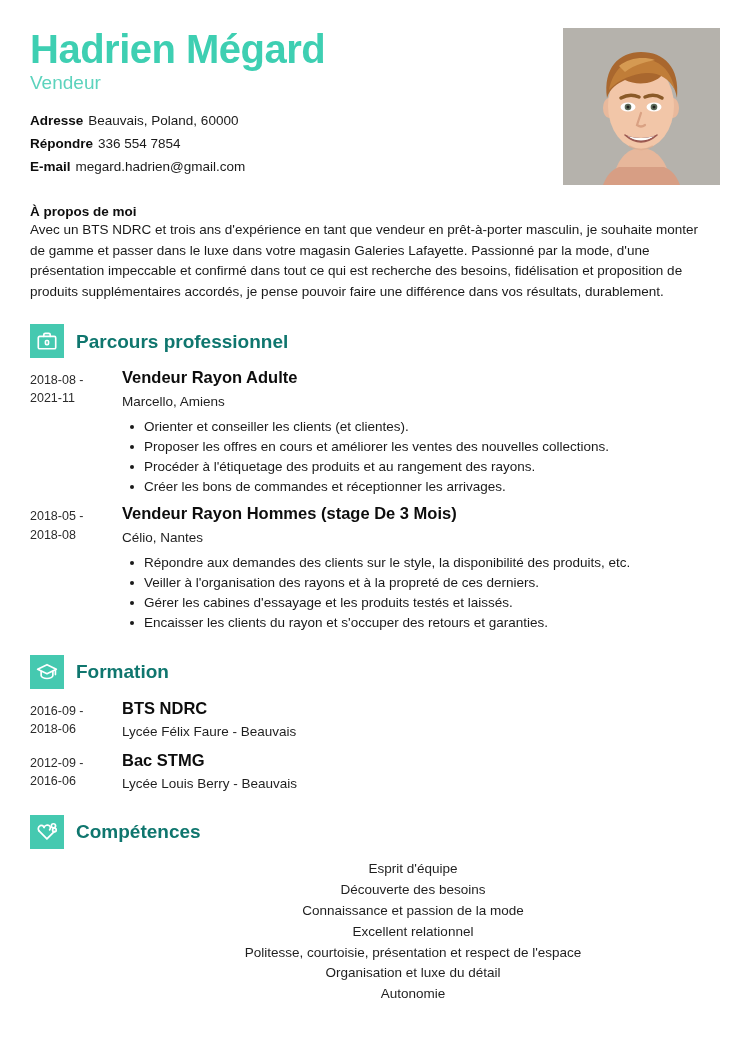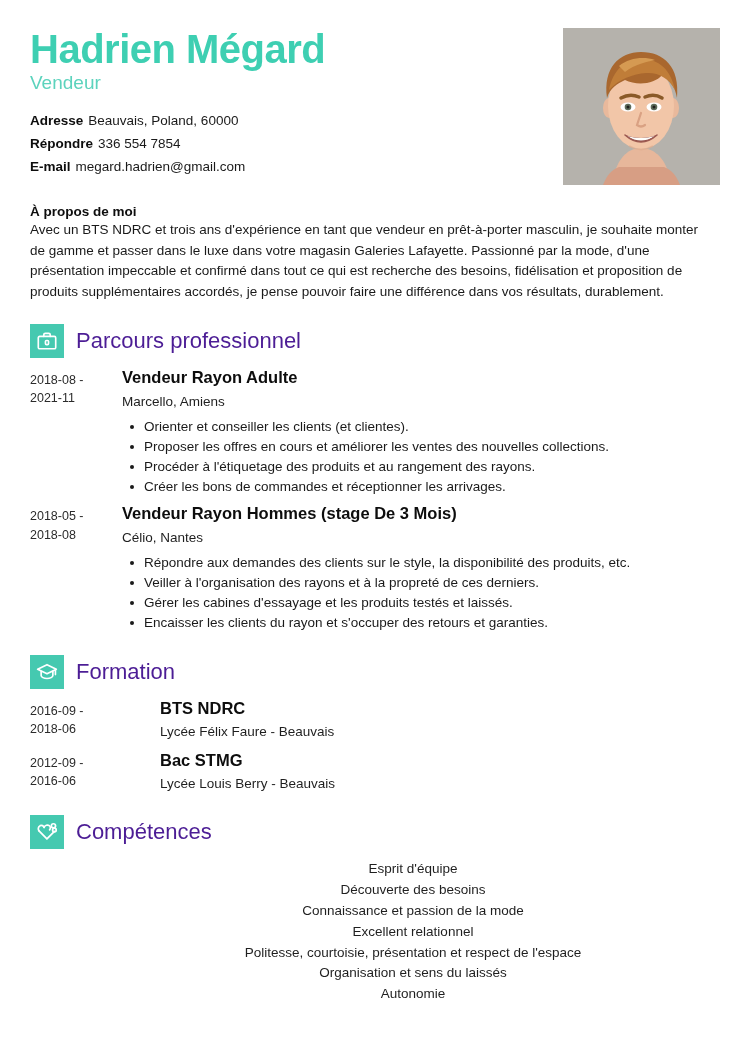--- a/index.html
+++ b/index.html
@@ -113,23 +113,23 @@
     width: 34px;
     height: 34px;
     background: #45c9b0;
     display: flex;
     align-items: center;
     justify-content: center;
     flex: 0 0 auto;
   }
   .sec-icon svg { display: block; }
   .section-title {
-    font-size: 22px;
-    font-weight: normal;
-    color: #4c1d95;
+    font-size: 19px;
+    font-weight: bold;
+    color: #0f766e;
     line-height: 1;
   }
 
   
   .entry {
     display: flex;
     margin-bottom: 8px;
   }
   .entry-dates {
     width: 88px;
@@ -172,21 +172,21 @@
     content: "";
     position: absolute;
     left: 8px;
     top: 8px;
     width: 4px;
     height: 4px;
     border-radius: 50%;
     background: #1a1a1a;
   }
 
-  .edu-entry { margin-bottom: 10px; gap: 38px; }
+  .edu-entry { margin-bottom: 10px; }
   .edu-entry .entry-title { margin-bottom: 4px; }
 
   
   .skills-list {
     list-style: none;
     margin: 4px 0 0 0;
     padding: 0 0 0 88px;
     text-align: center;
   }
   .skills-list li {
@@ -342,18 +342,18 @@
       </span>
       <span class="section-title">Compétences</span>
     </div>
 
     <ul class="skills-list">
       <li>Esprit d'équipe</li>
       <li>Découverte des besoins</li>
       <li>Connaissance et passion de la mode</li>
       <li>Excellent relationnel</li>
       <li>Politesse, courtoisie, présentation et respect de l'espace</li>
-      <li>Organisation et sens du laissés</li>
+      <li>Organisation et luxe du détail</li>
       <li>Autonomie</li>
     </ul>
   </div>
 
 </div>
 
 </body></html>

